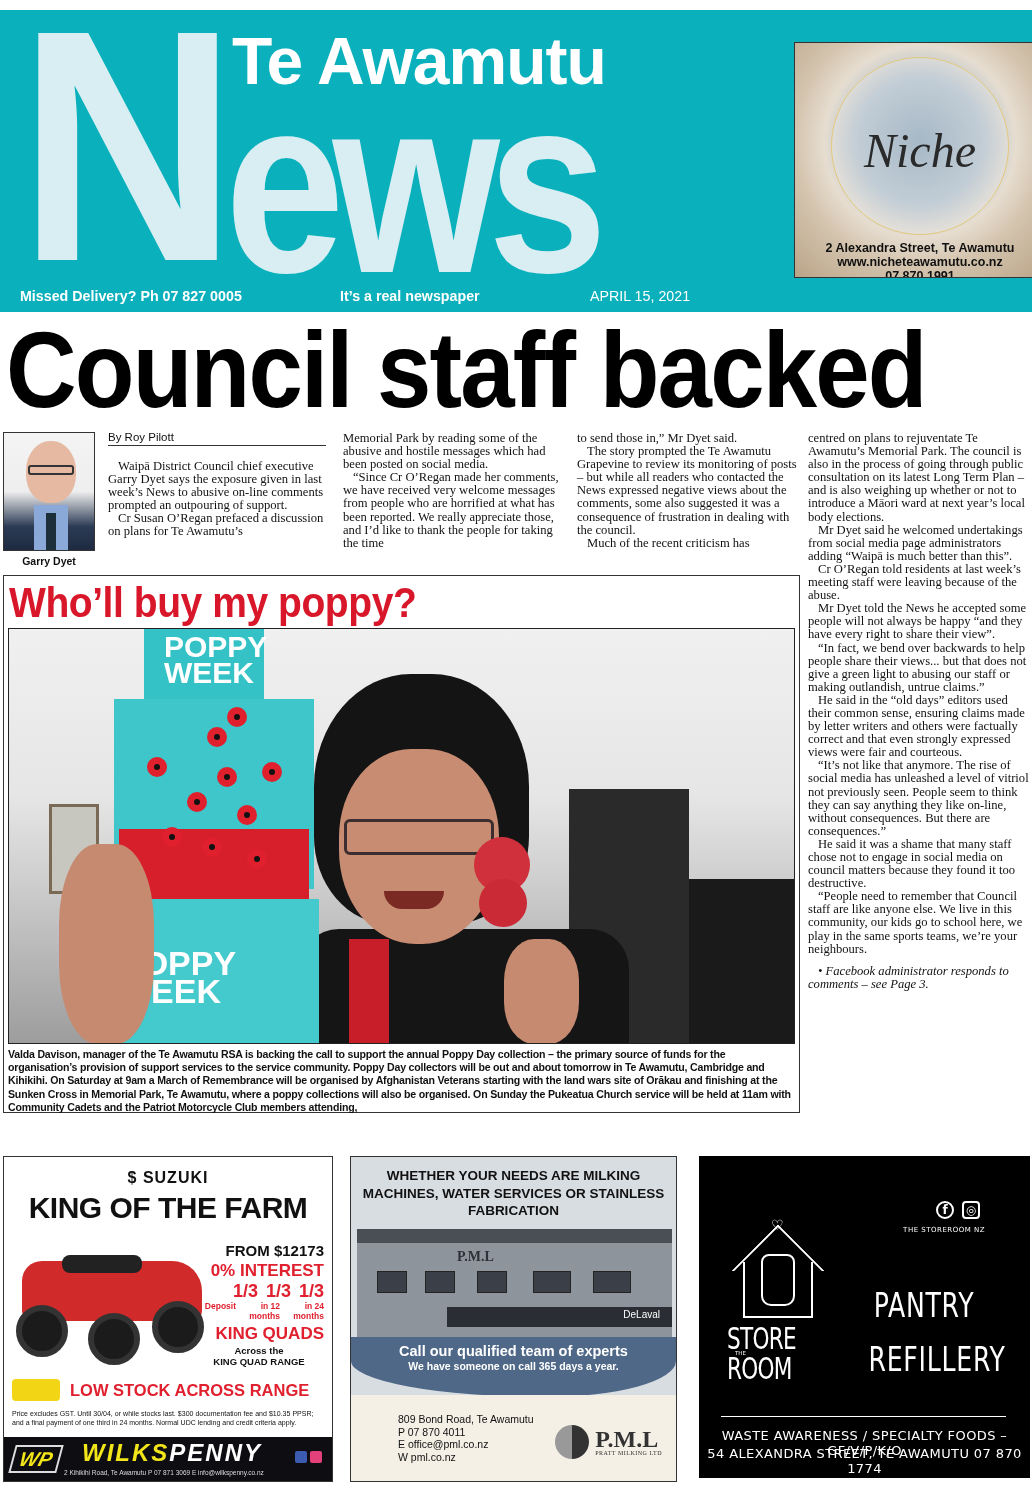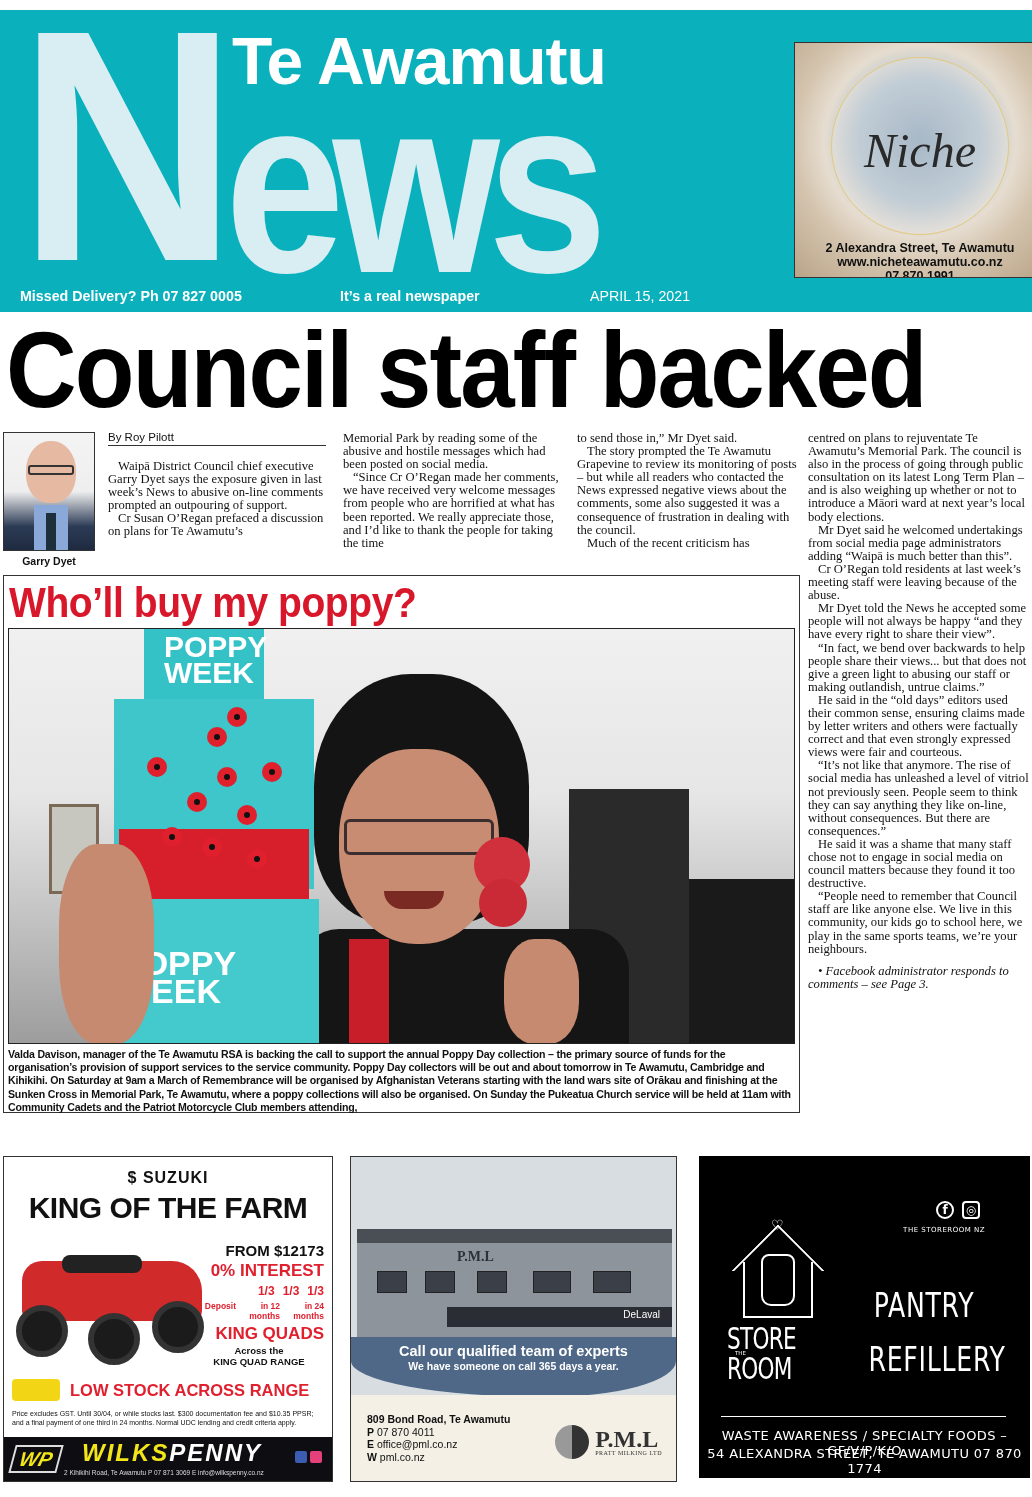--- a/index.html
+++ b/index.html
@@ -78,21 +78,21 @@
   .suz-brand { position: absolute; left: 0; width: 100%; top: 12px; text-align: center; font-family: "Liberation Sans", sans-serif; font-weight: 700; font-size: 16px; letter-spacing: 1px; }
   .suz-title { position: absolute; left: 0; width: 100%; top: 34px; text-align: center; font-family: "Liberation Sans", sans-serif; font-weight: 700; font-size: 30px; line-height: 34px; letter-spacing: -0.5px; }
   .suz-quad { position: absolute; left: 8px; top: 84px; width: 200px; height: 130px; }
   .q-body { position: absolute; left: 10px; top: 20px; width: 180px; height: 60px; background: #d02a2a; border-radius: 20px 30px 10px 10px; }
   .q-seat { position: absolute; left: 50px; top: 14px; width: 80px; height: 18px; background: #222; border-radius: 8px; }
   .q-wheel { position: absolute; width: 52px; height: 52px; border-radius: 50%; background: #1b1b1b; border: 6px solid #333; }
   .suz-right { position: absolute; right: 8px; top: 84px; width: 130px; text-align: right; font-family: "Liberation Sans", sans-serif; font-weight: 700; }
   .suz-from { font-size: 15px; color: #111; line-height: 20px; }
   .suz-red { color: #e0202e; }
   .suz-int { font-size: 17px; line-height: 20px; }
-  .suz-thirds { display: flex; justify-content: flex-end; gap: 8px; font-size: 12px; line-height: 20px; text-align: center; }
+  .suz-thirds { display: flex; justify-content: flex-end; gap: 8px; font-size: 18px; line-height: 20px; text-align: center; }
   .suz-subs { display: flex; justify-content: flex-end; gap: 6px; font-size: 8.5px; line-height: 10px; }
   .suz-subs span { width: 38px; text-align: right; }
   .suz-kq { font-size: 17px; line-height: 22px; margin-top: 2px; }
   .suz-across { font-size: 9.5px; line-height: 11px; text-align: center; color: #111; }
   .suz-low { position: absolute; left: 8px; top: 222px; width: 314px; display: flex; align-items: center; gap: 10px; }
   .suz-badge { width: 48px; height: 22px; background: #f2d616; border-radius: 4px; }
   .suz-low-text { font-family: "Liberation Sans", sans-serif; font-weight: 700; color: #e0202e; font-size: 16.5px; white-space: nowrap; }
   .suz-fine { position: absolute; left: 8px; top: 252px; width: 314px; font-family: "Liberation Sans", sans-serif; font-size: 7.3px; line-height: 9px; text-align: justify; transform: scaleX(0.96); transform-origin: left top; }
   .suz-footer { position: absolute; left: 0; bottom: 0; width: 100%; height: 44px; background: #0d0d12; }
   .wp-logo { position: absolute; left: 8px; top: 8px; width: 48px; height: 28px; color: #f2e51a; font-family: "Liberation Sans", sans-serif; font-style: italic; font-weight: 700; font-size: 20px; border: 2px solid #ddd; transform: skewX(-15deg); text-align: center; line-height: 24px; }
@@ -108,21 +108,21 @@
   .pml-roof { position: absolute; left: 0; top: 0; width: 100%; height: 14px; background: #4a4e55; }
   .pml-win { position: absolute; top: 42px; width: 30px; height: 22px; background: #3b4048; border: 1px solid #222; }
   .pml-band { position: absolute; left: 90px; top: 78px; width: 225px; height: 20px; background: #2a2d33; }
   .pml-delaval { position: absolute; right: 12px; top: 80px; color: #fff; font-family: "Liberation Sans", sans-serif; font-size: 10px; }
   .pml-bldg-logo { position: absolute; left: 100px; top: 20px; color: #2d3138; font-family: "Liberation Serif", serif; font-weight: 700; font-size: 14px; }
   .pml-wave { position: absolute; left: 0; top: 180px; width: 100%; height: 60px; background: #4f6887; border-radius: 0 0 40% 60% / 0 0 60% 60%; }
   .pml-call { position: absolute; left: 0; width: 100%; top: 186px; text-align: center; color: #fff; font-family: "Liberation Sans", sans-serif; font-weight: 700; font-size: 14.5px; line-height: 16px; }
   .pml-call2 { top: 203px; font-size: 10.5px; line-height: 12px; }
   .pml-bottom { position: absolute; left: 0; top: 238px; width: 100%; height: 88px; background: #f4f0e6; }
   .pml-contact { position: absolute; left: 16px; top: 18px; font-family: "Liberation Sans", sans-serif; font-size: 10.5px; line-height: 12.5px; color: #111; }
-  .pml-contact b { font-weight: 700; }
+  .pml-contact b { font-weight: 400; margin-left: 31px; }
   .pml-logo { position: absolute; right: 14px; top: 30px; display: flex; align-items: center; gap: 6px; }
   .pml-logo-mark { width: 34px; height: 34px; border-radius: 50%; background: conic-gradient(#333 0 50%, #999 50% 100%); }
   .pml-logo-text { font-family: "Liberation Serif", serif; font-weight: 700; font-size: 24px; color: #333; line-height: 22px; }
   .pml-logo-sub { font-family: "Liberation Serif", serif; font-size: 6px; color: #333; letter-spacing: 0.5px; }
 
   .ad-storeroom { left: 699px; top: 1156px; width: 331px; height: 322px; background: #000; color: #fff; font-family: "DejaVu Sans", sans-serif; }
   .sr-social { position: absolute; right: 50px; top: 45px; display: flex; gap: 8px; }
   .sr-social span { width: 18px; height: 18px; border: 2px solid #fff; display: block; border-radius: 50%; font-size: 12px; line-height: 14px; text-align: center; font-weight: 700; }
   .sr-social span.ig { border-radius: 4px; }
   .sr-handle { position: absolute; right: 45px; top: 70px; font-size: 7px; letter-spacing: 0.5px; }
@@ -275,20 +275,21 @@
     <div class="wp-name"><b>WILKS</b><span>PENNY</span></div>
     <div class="wp-addr">2 Kihikihi Road, Te Awamutu P 07 871 3069 E info@wilkspenny.co.nz</div>
     <div class="wp-social">
       <span style="background:#3b5cb0"></span>
       <span style="background:#e4407a"></span>
     </div>
   </div>
 </aside>
 
 <aside class="ad ad-pml">
+  <div class="pml-head">WHETHER YOUR NEEDS ARE MILKING MACHINES, WATER SERVICES OR STAINLESS FABRICATION</div>
   <div class="pml-building">
     <div class="pml-roof"></div>
     <div class="pml-bldg-logo">P.M.L</div>
     <div class="pml-win" style="left:20px"></div>
     <div class="pml-win" style="left:68px"></div>
     <div class="pml-win" style="left:120px"></div>
     <div class="pml-win" style="left:176px;width:38px"></div>
     <div class="pml-win" style="left:236px;width:38px"></div>
     <div class="pml-band"></div>
     <div class="pml-delaval">DeLaval</div>

